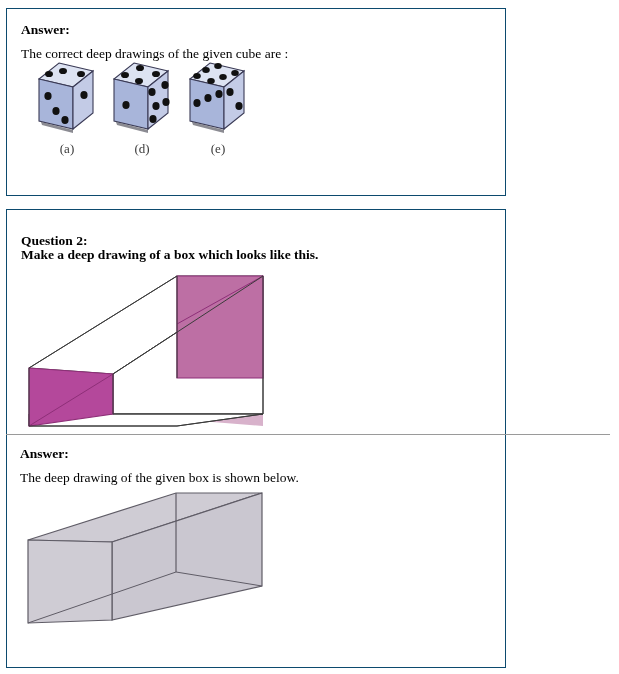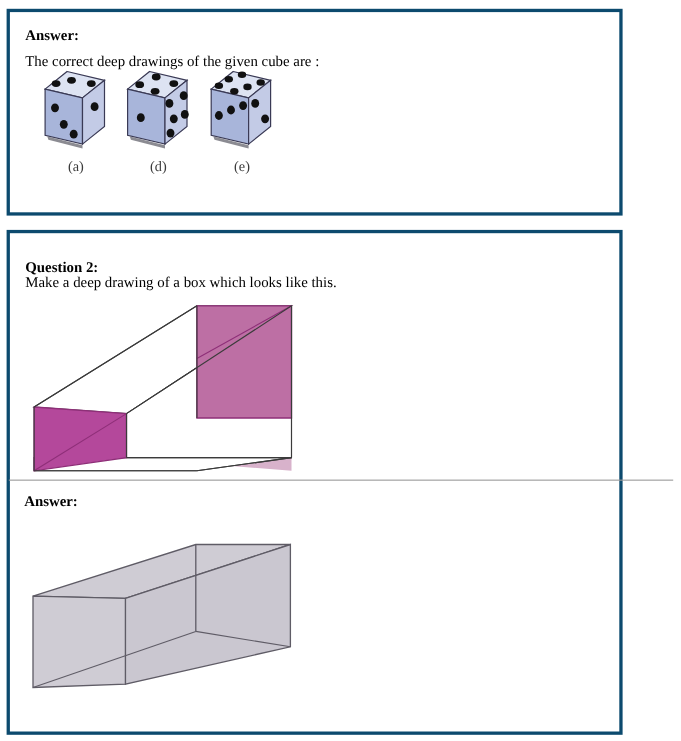--- a/index.html
+++ b/index.html
@@ -18,22 +18,22 @@
   .page {
     position: relative;
     width: 619px;
     height: 674px;
   }
 
   
   .panel {
     position: absolute;
     left: 6px;
-    width: 560px;
-    border: 3px solid #0c4a6e;
+    width: 500px;
+    border: 1px solid #0c4a6e;
     background: #ffffff;
     box-sizing: border-box;
   }
   #panel-answer-1 { top: 8px;  height: 188px; }
   #panel-question-2 { top: 209px; height: 459px; }
 
   .subpanel-answer-2 {
     position: absolute;
     left: -1px;
     top: 224px;
@@ -53,21 +53,21 @@
   }
   .bodytext {
     position: absolute;
     font-size: 13.5px;
     line-height: 1;
     white-space: nowrap;
   }
   .bodytext-bold {
     position: absolute;
     font-size: 13.5px;
-    font-weight: normal;
+    font-weight: bold;
     line-height: 1;
     white-space: nowrap;
   }
 
   #answer1-heading { left: 14px; top: 14px; }
   #answer1-text    { left: 14px; top: 38px; }
 
   #q2-heading      { left: 14px; top: 24px; }
   #q2-text         { left: 14px; top: 38px; }
 
@@ -245,20 +245,21 @@
           <line x1="98" y1="106" x2="98" y2="146"></line>
           <line x1="14" y1="100" x2="14" y2="158"></line>
         </g>
       </svg>
     </div>
 
     <div class="subpanel-answer-2">
 
       <div class="heading" id="answer2-heading">Answer:</div>
 
+      <div class="bodytext" id="answer2-text">The deep drawing of the given box is shown below.</div>
 
       <div class="figure" id="figure-answer-box">
         <svg width="270" height="150" viewBox="0 0 270 150">
 
           <polygon points="14,50 162,3 248,3 98,52" fill="#cfccd4" stroke="#5f5c66" stroke-width="1.2"></polygon>
 
           <polygon points="98,52 248,3 248,96 98,130" fill="#cac7d0" stroke="#5f5c66" stroke-width="1.2"></polygon>
 
           <polygon points="14,50 98,52 98,130 14,133" fill="#cfccd4" stroke="#5f5c66" stroke-width="1.2"></polygon>
 

